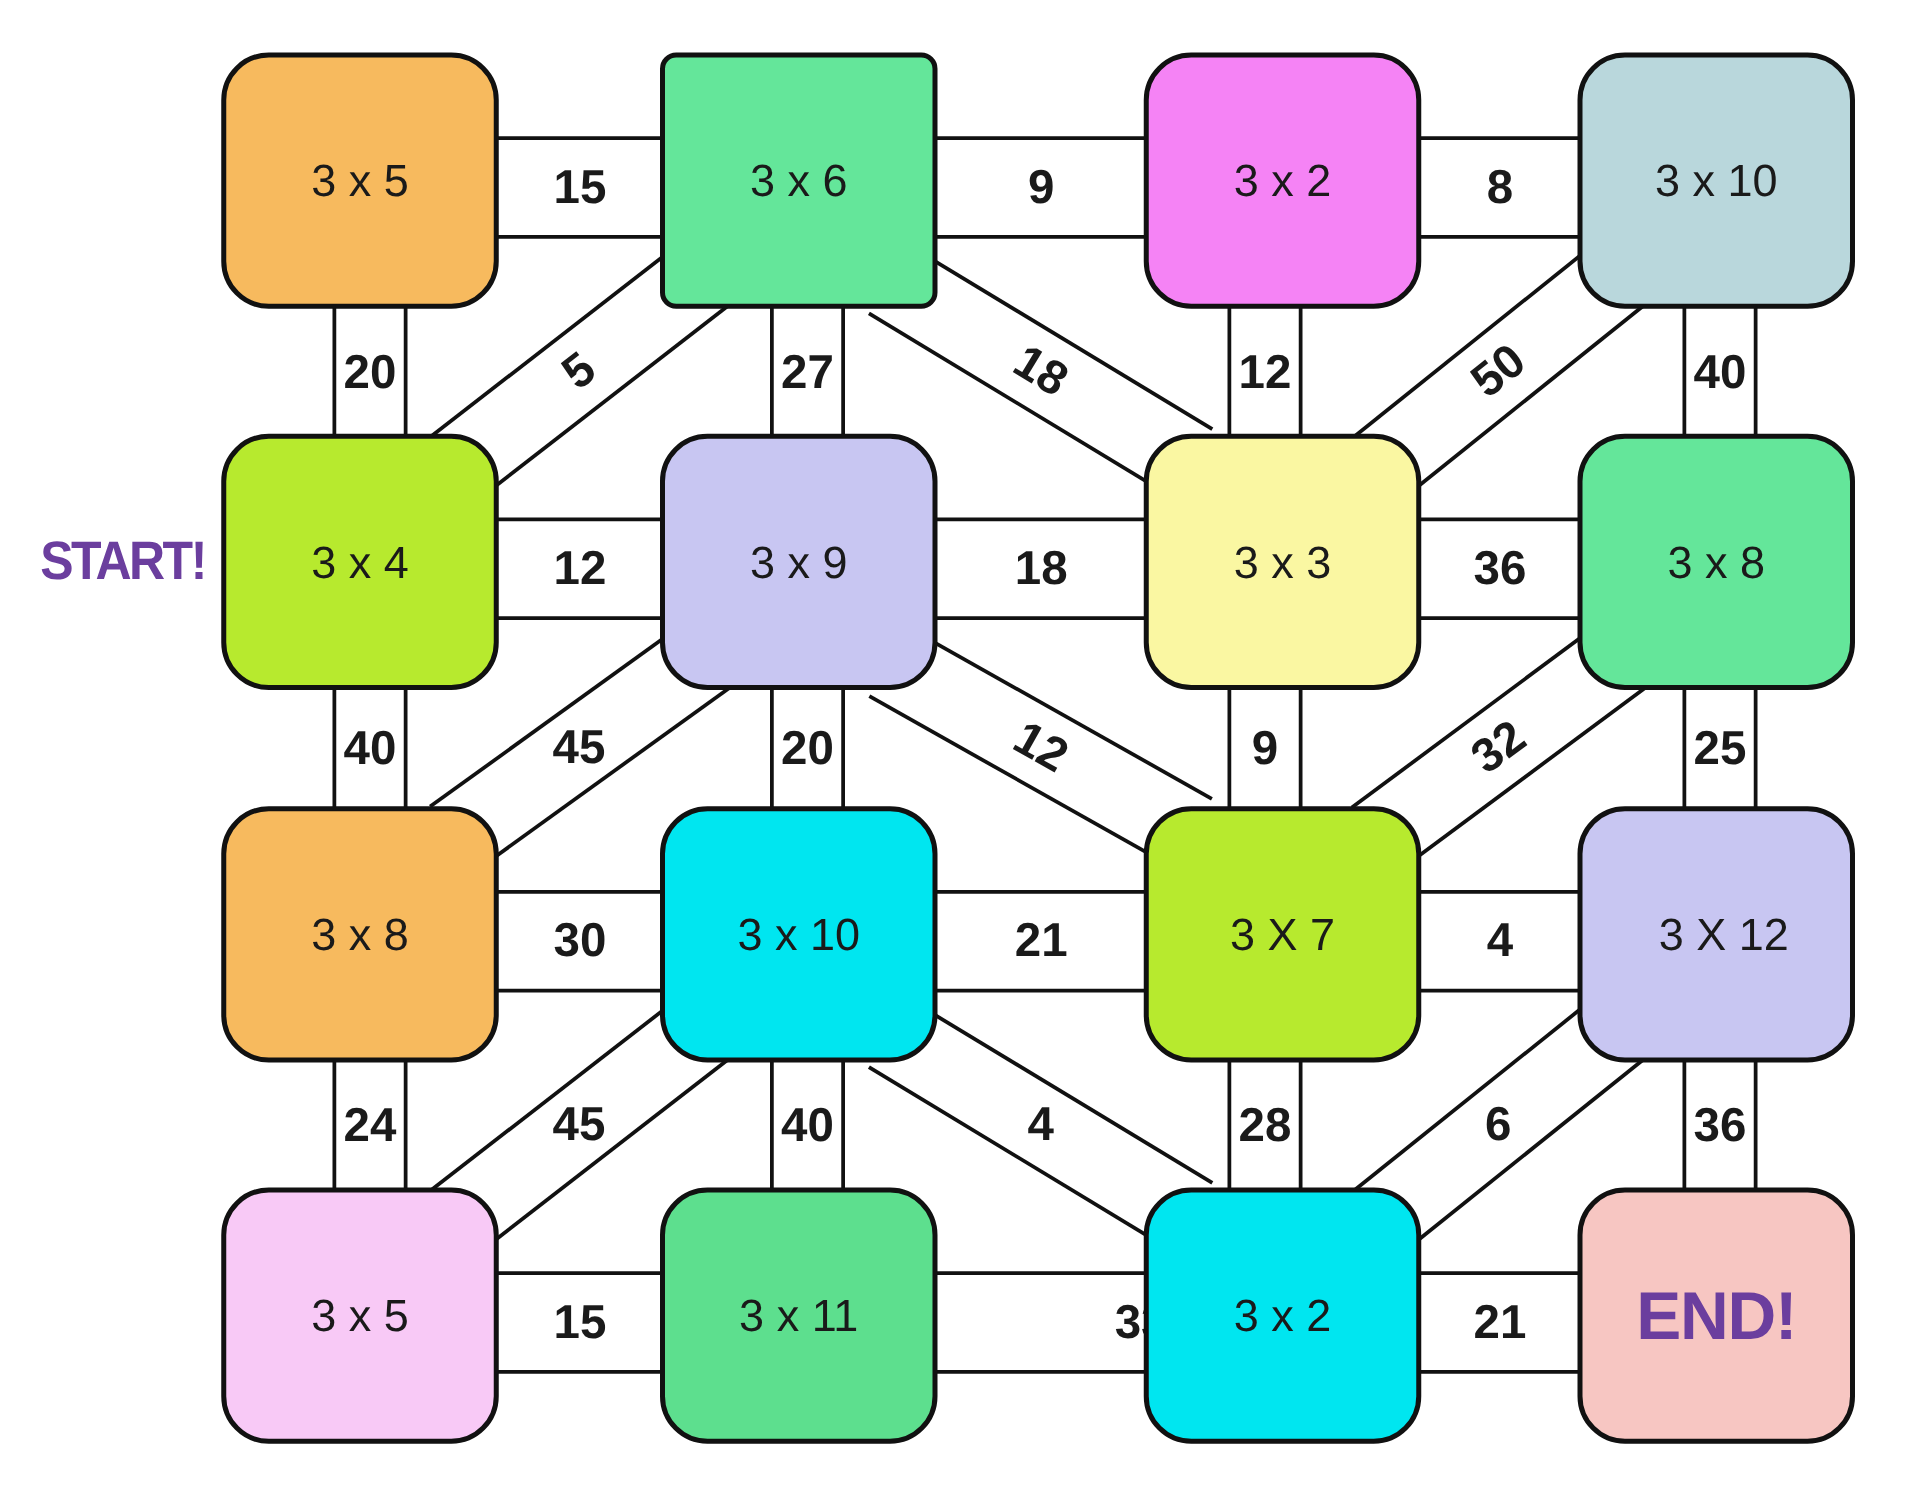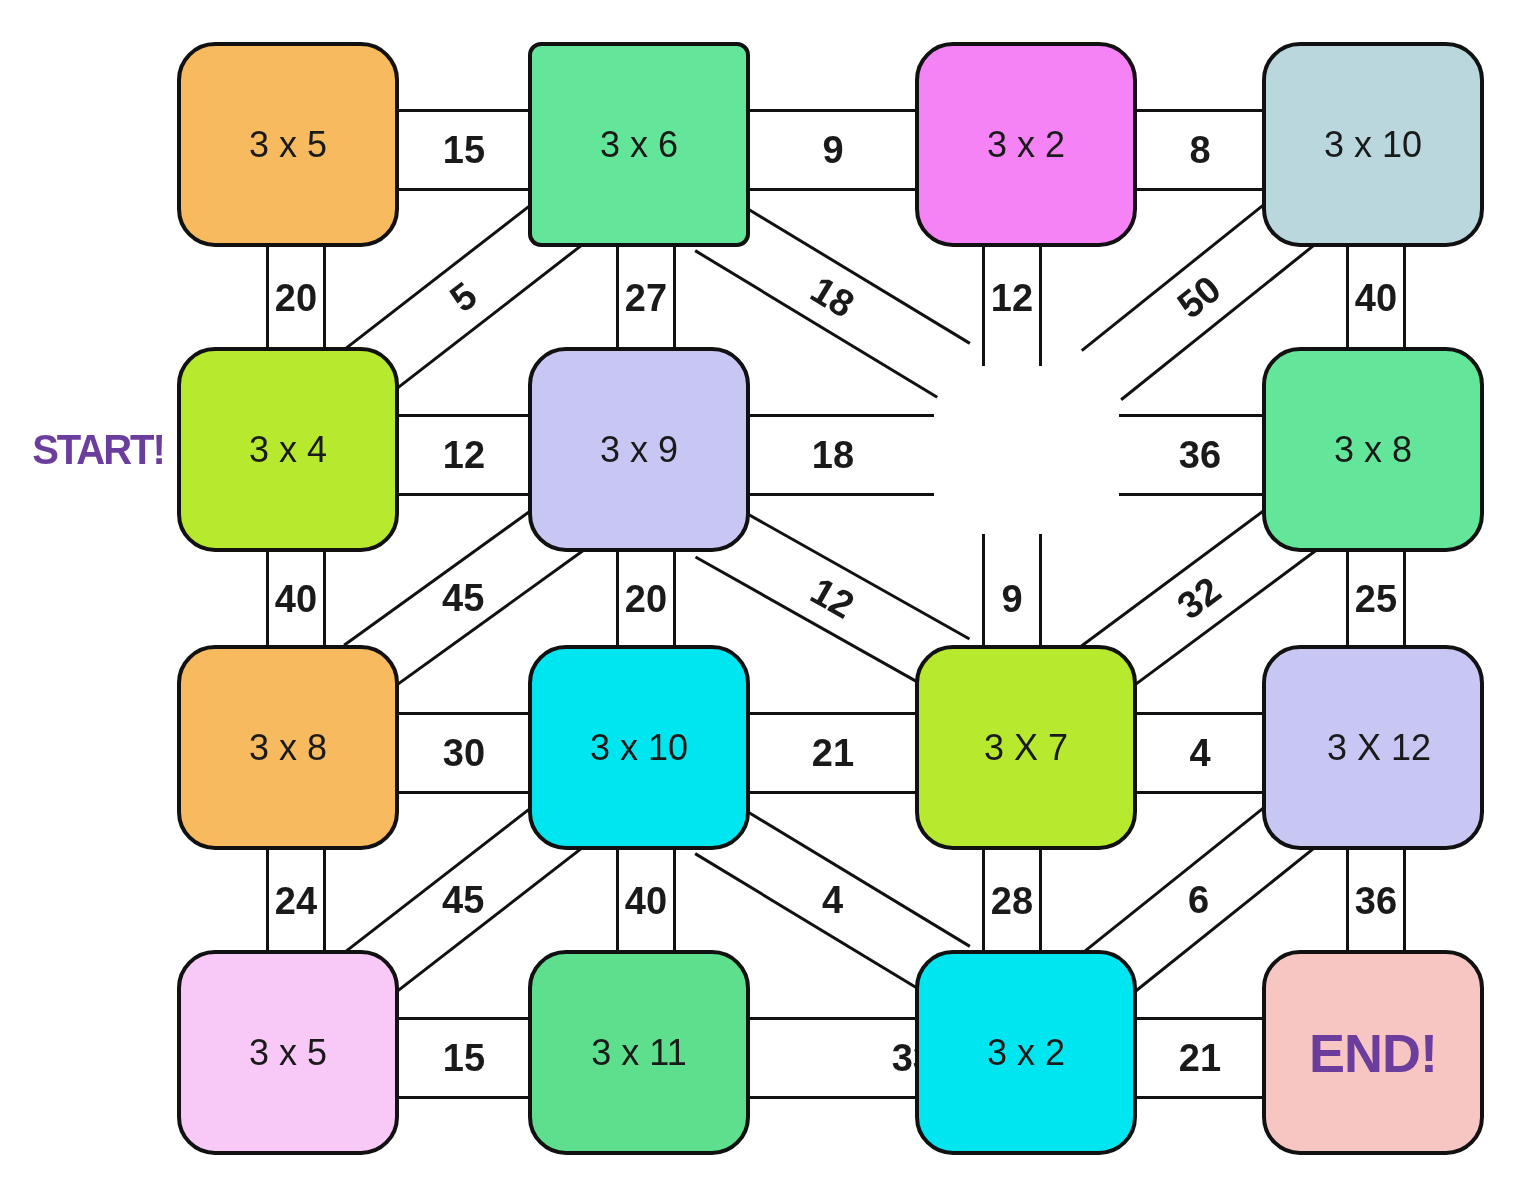--- a/index.html
+++ b/index.html
@@ -151,20 +151,23 @@
     </div>
   <div class="box" style="left: 1262px; top: 42px; background-color: rgb(185, 215, 220);">
       <span class="box-label">3 x 10</span>
     </div>
   <div class="box" style="left: 177px; top: 347px; background-color: rgb(183, 234, 46);">
       <span class="box-label">3 x 4</span>
     </div>
   <div class="box" style="left: 528px; top: 347px; background-color: rgb(200, 198, 242);">
       <span class="box-label">3 x 9</span>
     </div>
+  <div class="box" style="left: 915px; top: 347px; background-color: rgb(250, 247, 162);">
+      <span class="box-label">3 x 3</span>
+    </div>
   <div class="box" style="left: 1262px; top: 347px; background-color: rgb(100, 230, 154);">
       <span class="box-label">3 x 8</span>
     </div>
   <div class="box" style="left: 177px; top: 645px; background-color: rgb(247, 186, 94);">
       <span class="box-label">3 x 8</span>
     </div>
   <div class="box" style="left: 528px; top: 645px; background-color: rgb(0, 230, 240);">
       <span class="box-label">3 x 10</span>
     </div>
   <div class="box" style="left: 915px; top: 645px; background-color: rgb(183, 234, 46);">

